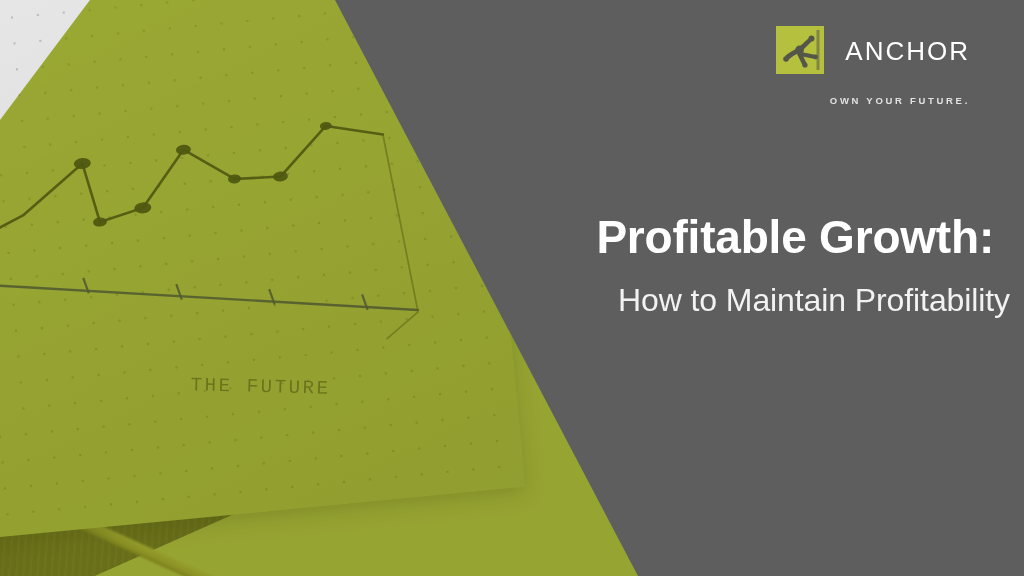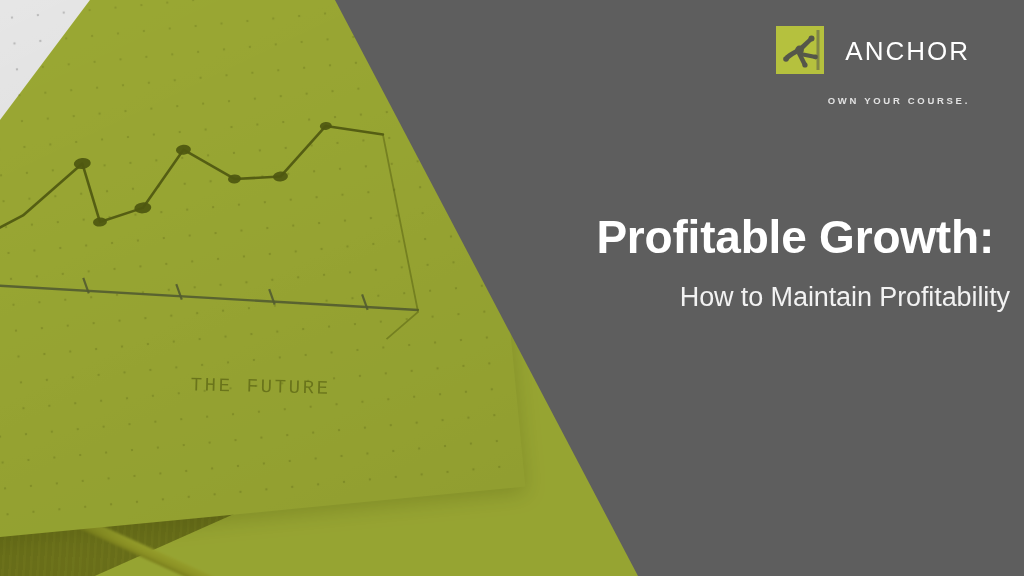--- a/index.html
+++ b/index.html
@@ -166,21 +166,21 @@
   .title {
     margin: 16px;
     font-size: 46px;
     font-weight: 700;
     color: #ffffff;
     letter-spacing: -0.2px;
     line-height: 1.12;
   }
   .subtitle {
     margin: 14px 0 0 0;
-    font-size: 27px;
+    font-size: 32px;
     font-weight: 300;
     color: #f2f2f2;
     line-height: 1.26;
     letter-spacing: -0.1px;
   }
   .subtitle span { display: block; }
 </style>
 </head>
 <body>
 
@@ -250,21 +250,21 @@
           <circle cx="39.5" cy="31" r="2.4"></circle>
           <circle cx="10" cy="33" r="2.8"></circle>
         </g>
         <rect x="40.5" y="4" width="3" height="40" fill="#55564a" opacity="0.55"></rect>
       </svg>
     </span>
     <span class="logo-words">
       <span class="logo-anchor">ANCHOR</span>
     </span>
   </div>
-  <div class="logo-tagline">OWN YOUR COURSE.</div>
+  <div class="logo-tagline">OWN YOUR FUTURE.</div>
 
   <div class="headline">
     <h1 class="title">Profitable Growth:</h1>
     <p class="subtitle">
       <span>How to Maintain Profitability</span>
     </p>
   </div>
 
 </div>
 

